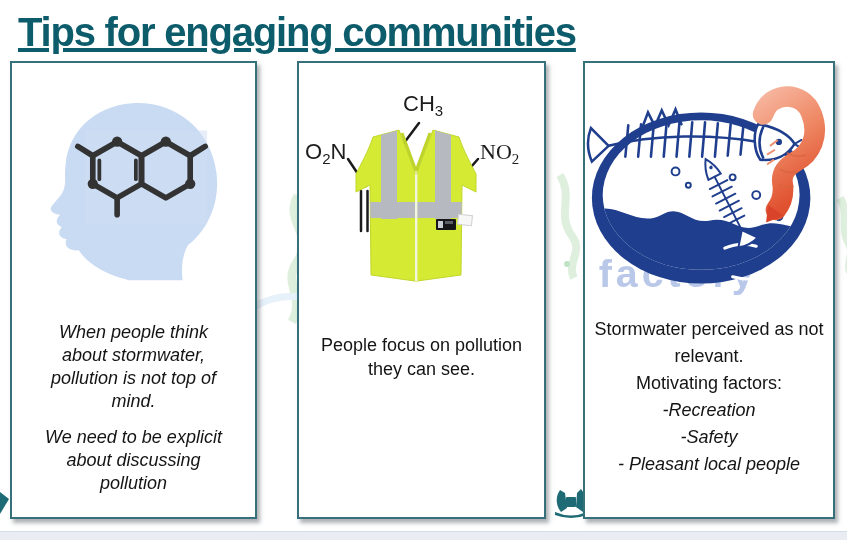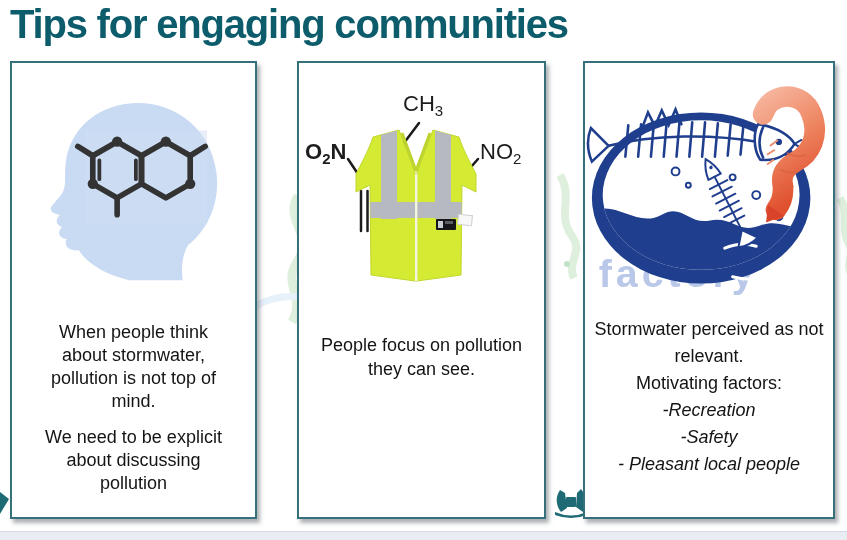--- a/index.html
+++ b/index.html
@@ -2,48 +2,48 @@
 <html><head>
 <meta charset="utf-8">
 <style>
   html,body { margin:0; padding:0; background:#fff; }
   .slide {
     position:relative; width:847px; height:540px; background:#ffffff;
     overflow:hidden; font-family:"Liberation Sans", sans-serif; color:#141414;
   }
   .bg-decor { position:absolute; left:0; top:0; z-index:0; }
   .page-title {
-    position:absolute; left:10px; top:2px; margin:0; z-index:3;
-    font-size:40px; font-weight:bold; letter-spacing:-1.2px; color:#0d5c6b;
+    position:absolute; left:10px; top:2px; margin:8px; z-index:3;
+    font-size:40px; font-weight:bold; letter-spacing:-1.2px; color:#0d5c6b;text-decoration:underline;
   }
   .panel {
     position:absolute; top:61px; height:458px; background:#ffffff;
     border:2px solid #35707b; box-sizing:border-box; z-index:2;
     box-shadow:3px 4px 4px rgba(105,112,118,0.55);
   }
   .panel-1 { left:10px;  width:247px; }
   .panel-2 { left:297px; width:249px; }
   .panel-3 { left:583px; width:252px; }
   .img-wrap { position:absolute; }
   .iw1 { left:26px; top:30px; width:192px; height:192px; }
   .iw2 { left:0px;  top:26px; width:246px; height:215px; }
   .iw3 { left:0px;  top:16px; width:248px; height:238px; }
   .chem {
     position:absolute; font-size:22px; color:#1d1d1d; z-index:2;
     font-family:"Liberation Sans", sans-serif; white-space:nowrap;
   }
   .chem sub { font-size:15px; }
   .chem-top   { left:104px; top:2px;  }
-  .chem-left  { left:6px;   top:50px;font-weight:bold; }
-  .chem-right { left:181px; top:50px; }
+  .chem-left  { left:6px;   top:50px; }
+  .chem-right { left:181px; top:50px;font-family:Liberation Serif, serif; }
   .text-block {
     position:absolute; left:0; right:0; text-align:center;
     font-size:18px; color:#141414;
   }
-  .t1 { top:258px; line-height:23px; padding:0 28px; }
+  .t1 { top:258px; line-height:23px; padding:0 28px;font-style:italic; }
   .t2 { top:270px; line-height:24px; padding:0 12px; }
   .t3 { top:253px; line-height:27px; padding:0 4px; }
   .text-block p { margin:0 0 13px 0; }
   .t3 .it { font-style:italic; }
   .footer-bar {
     position:absolute; left:0; right:0; bottom:0; height:8px; z-index:4;
     background:#e9ecf2; border-top:1px solid #d6dce5;
   }
 </style>
 </head>

